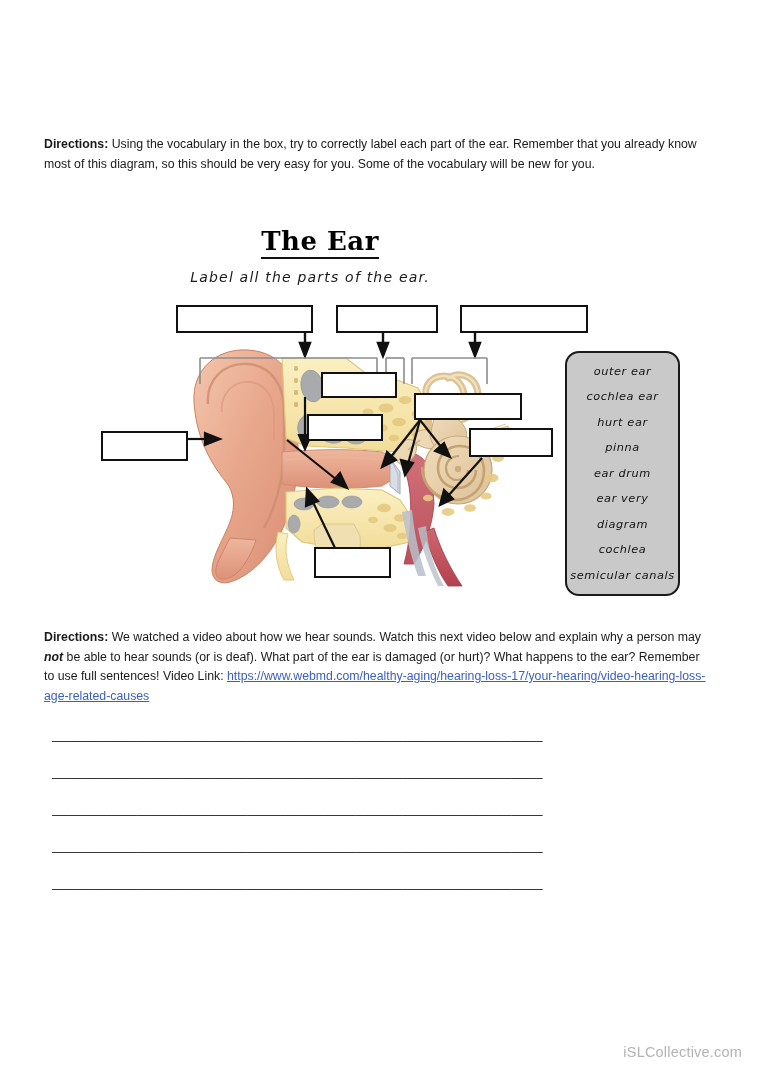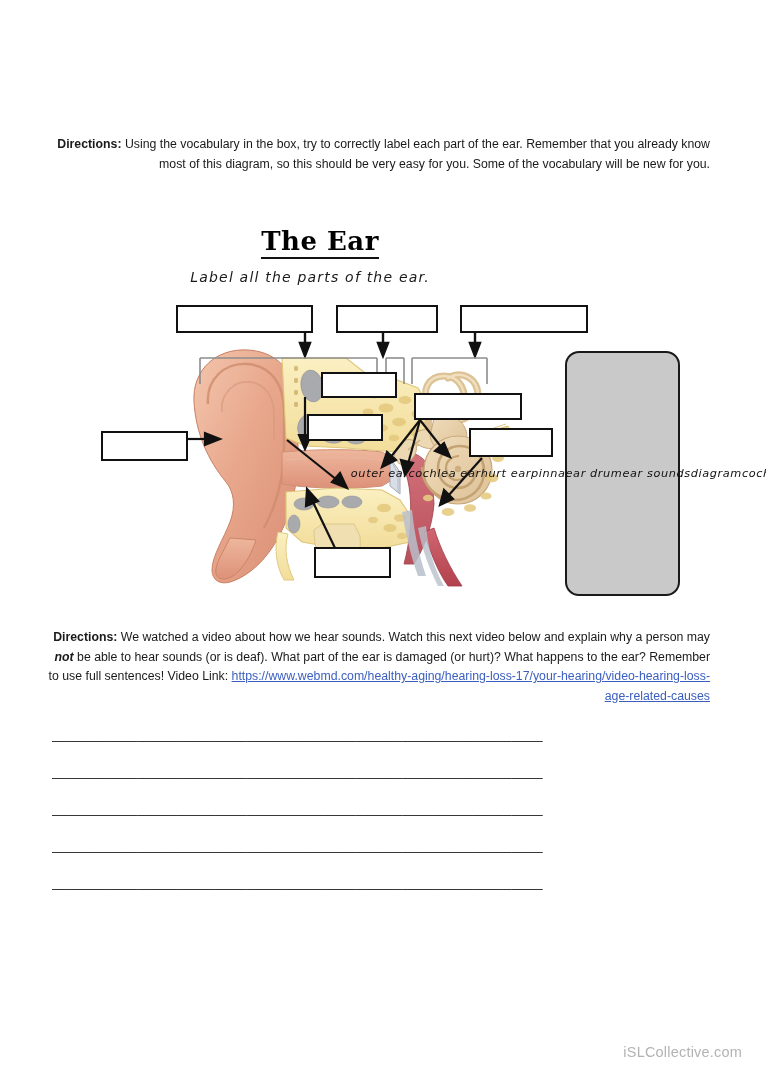--- a/index.html
+++ b/index.html
@@ -20,21 +20,21 @@
     inset: 0;
     background: #ffffff;
   }
 
   
   .directions {
     position: absolute;
     font-size: 12.3px;
     line-height: 19.5px;
     color: #1a1a1a;
-    text-align: right;
+    text-align: left;
   }
   .directions b { font-weight: bold; }
   .directions i { font-style: italic; font-weight: bold; }
   #directions-1 { left: 44px; top: 135px; width: 666px; }
   #directions-2 { left: 44px; top: 628px; width: 666px; }
   .link {
     color: #3b5fc0;
     text-decoration: underline;
     word-break: break-all;
   }
@@ -126,21 +126,21 @@
     position: absolute;
     left: 475px;
     top: 139px;
     width: 115px;
     height: 245px;
     background: #c9c9c9;
     border: 2.4px solid #1a1a1a;
     border-radius: 14px;
     z-index: 6;
     display: flex;
-    flex-direction: row;
+    flex-direction: column;
     justify-content: center;
     align-items: center;
     padding: 4px 0;
     box-sizing: border-box;
   }
   .vocab-item {
     font-family: "DejaVu Sans", sans-serif;
     font-style: italic;
     font-size: 11.3px;
     letter-spacing: 0.6px;
@@ -382,21 +382,21 @@
     <div class="label-box" style="left:379px; top:216px; width:84px; height:29px;"></div>
     <div class="label-box" style="left:11px; top:219px; width:87px; height:30px;"></div>
     <div class="label-box" style="left:224px; top:335px; width:77px; height:31px;"></div>
 
     <div id="vocab-box">
       <div class="vocab-item">outer ear</div>
       <div class="vocab-item">cochlea ear</div>
       <div class="vocab-item">hurt ear</div>
       <div class="vocab-item">pinna</div>
       <div class="vocab-item">ear drum</div>
-      <div class="vocab-item">ear sounds</div>
+      <div class="vocab-item">ear very</div>
       <div class="vocab-item">diagram</div>
       <div class="vocab-item">cochlea</div>
       <div class="vocab-item">semicular canals</div>
     </div>
   </div>
 
   <div class="directions" id="directions-2">
     <b>Directions:</b><span> We watched a video about how we hear sounds. Watch this next video below and explain why a person may </span><i>not</i><span> be able to hear sounds (or is deaf). What part of the ear is damaged (or hurt)? What happens to the ear? Remember to use full sentences! Video Link: </span><a class="link" href="#">https://www.webmd.com/healthy-aging/hearing-loss-17/your-hearing/video-hearing-loss-age-related-causes</a>
   </div>
 

